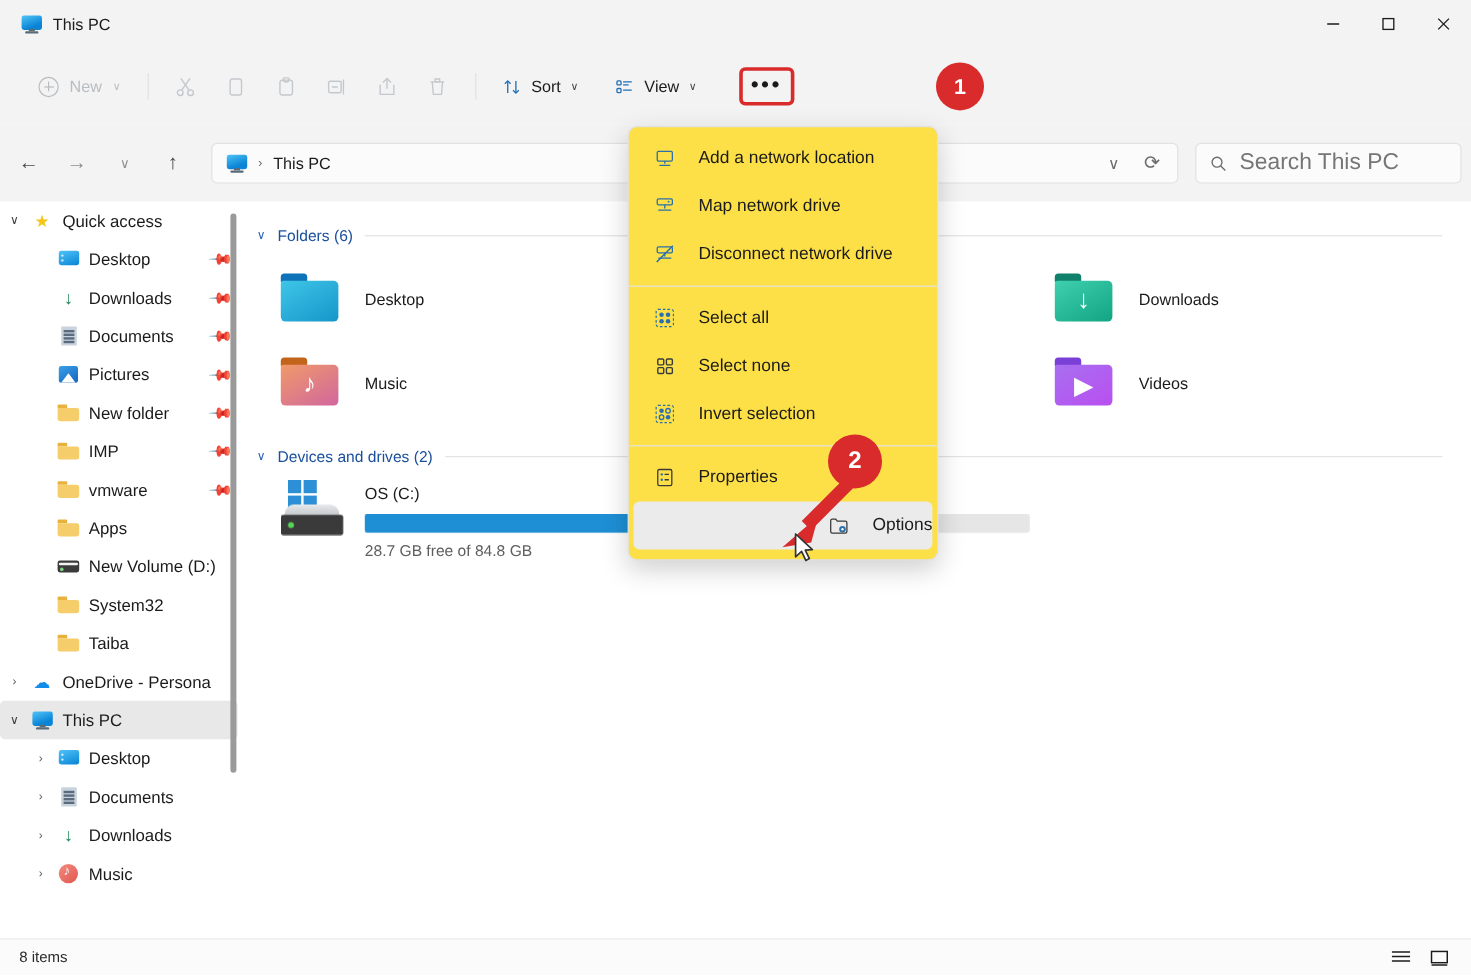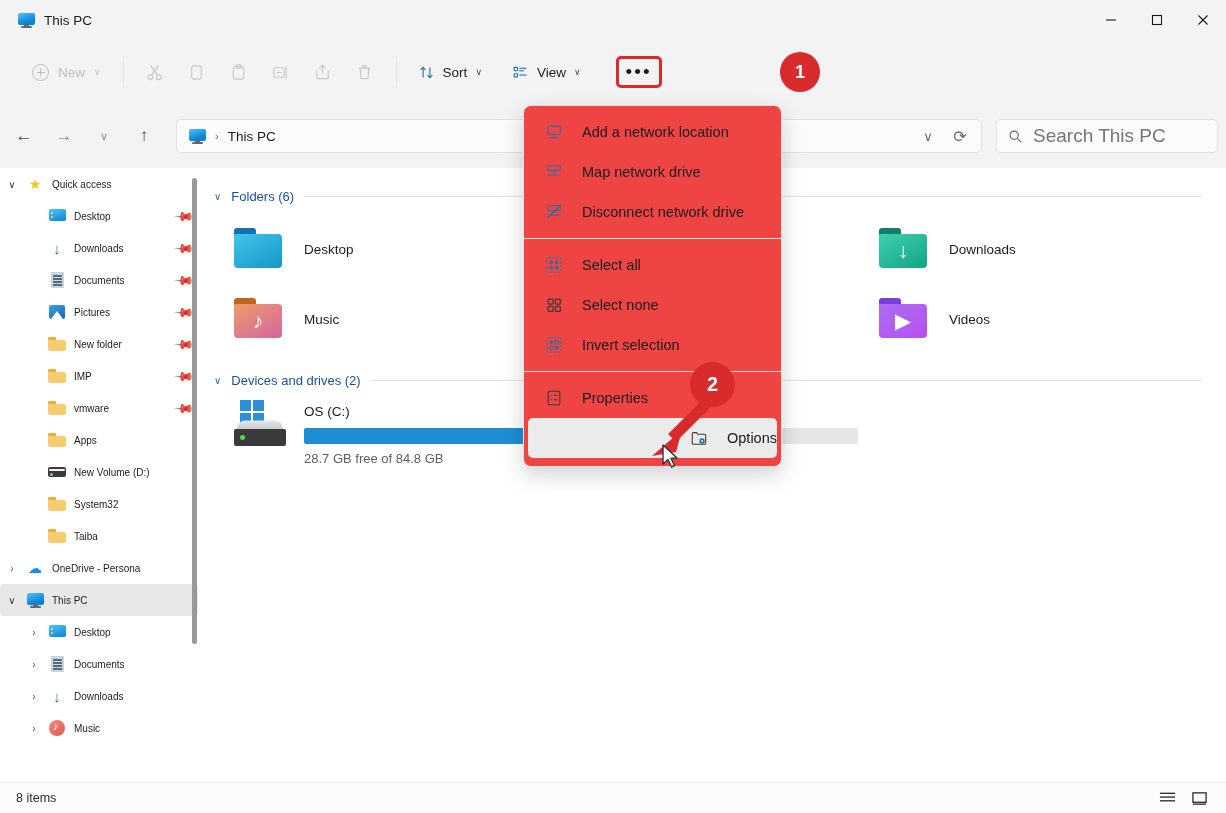--- a/index.html
+++ b/index.html
@@ -146,21 +146,21 @@
     display: flex; align-items: center; height: 32px;
     padding-right: 6px; border-radius: 4px; margin: 0 6px 0 0;
     position: relative;
   }
   .sb-row.selected { background: #e8e8e8; }
   .sb-chev {
     width: 24px; text-align: center; font-size: 10px; color: #5a5a5a; flex: 0 0 24px;
   }
   .sb-chev.open { color: #3c3c3c; }
   .sb-icon { width: 22px; height: 18px; flex: 0 0 22px; display: flex; align-items: center; justify-content: center; margin-right: 6px; }
-  .sb-label { font-size: 10px; color: #1b1b1b; white-space: nowrap; }
+  .sb-label { font-size: 14px; color: #1b1b1b; white-space: nowrap; }
   .sb-pin {
     margin-left: auto; color: #9b9b9b; font-size: 13px; transform: rotate(45deg);
   }
 
   
   .fld { width: 18px; height: 14px; position: relative; }
   .fld .tab { position: absolute; left:0; top:0; width: 8px; height: 3px; border-radius: 1px 1px 0 0; }
   .fld .body { position: absolute; left:0; top:2.5px; width: 18px; height: 11.5px; border-radius: 1px 2px 2px 2px; }
   .fld-yellow .tab { background:#e8b33c; } .fld-yellow .body { background:#f5cd6a; }
 
@@ -237,21 +237,21 @@
                      background:#55d455; border-radius:50%; }
   .drive-info { padding-top: 4px; }
   .drive-name { font-size: 13.5px; color: #1b1b1b; }
   .meter { width: 554px; height: 16px; background: #e6e6e6; border-radius: 2px; margin-top: 9px; position: relative; overflow: hidden; }
   .meter .fill { position: absolute; left:0; top:0; height: 16px; background: #1e8fd5; }
   .drive-free { font-size: 13px; color: #5e5e5e; margin-top: 7px; }
 
   
   .menu {
     position: absolute; left: 523px; top: 105px; width: 259px;
-    background: #ef4444; border: 1px solid #e1e1e1; border-radius: 8px;
+    background: #fde047; border: 1px solid #e1e1e1; border-radius: 8px;
     box-shadow: 0 8px 22px rgba(0,0,0,.18);
     padding: 6px 0 8px 0; z-index: 50;
   }
   .mi {
     display: flex; align-items: center; height: 40px; padding-left: 16px; gap: 18px;
     border-radius: 5px; margin: 0 4px;
   }
   .mi.hovered { background: #ebebeb; justify-content: flex-end; }
   .mi-ico { width: 20px; height: 20px; flex: 0 0 20px; display:flex; align-items:center; justify-content:center; color:#2a6fa8; }
   .mi-label { font-size: 14.5px; color: #1b1b1b; }

